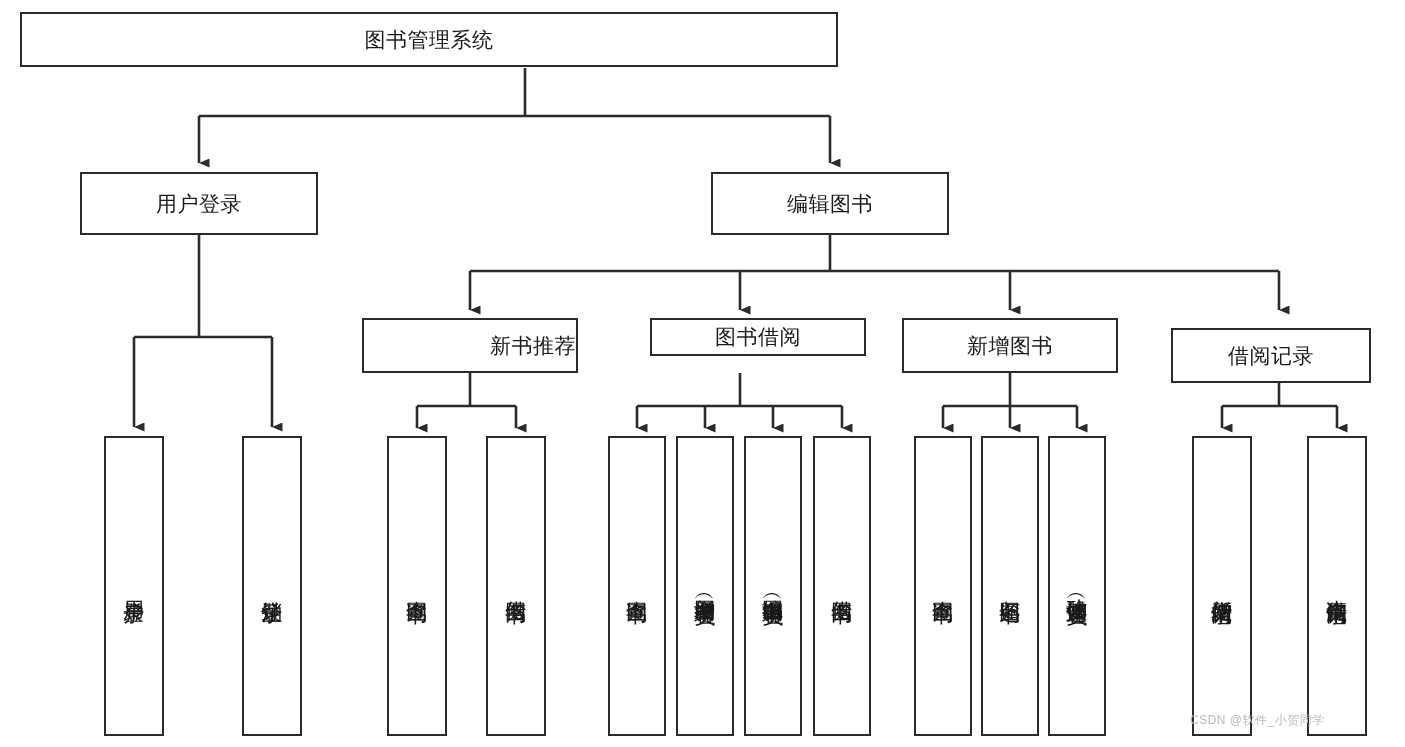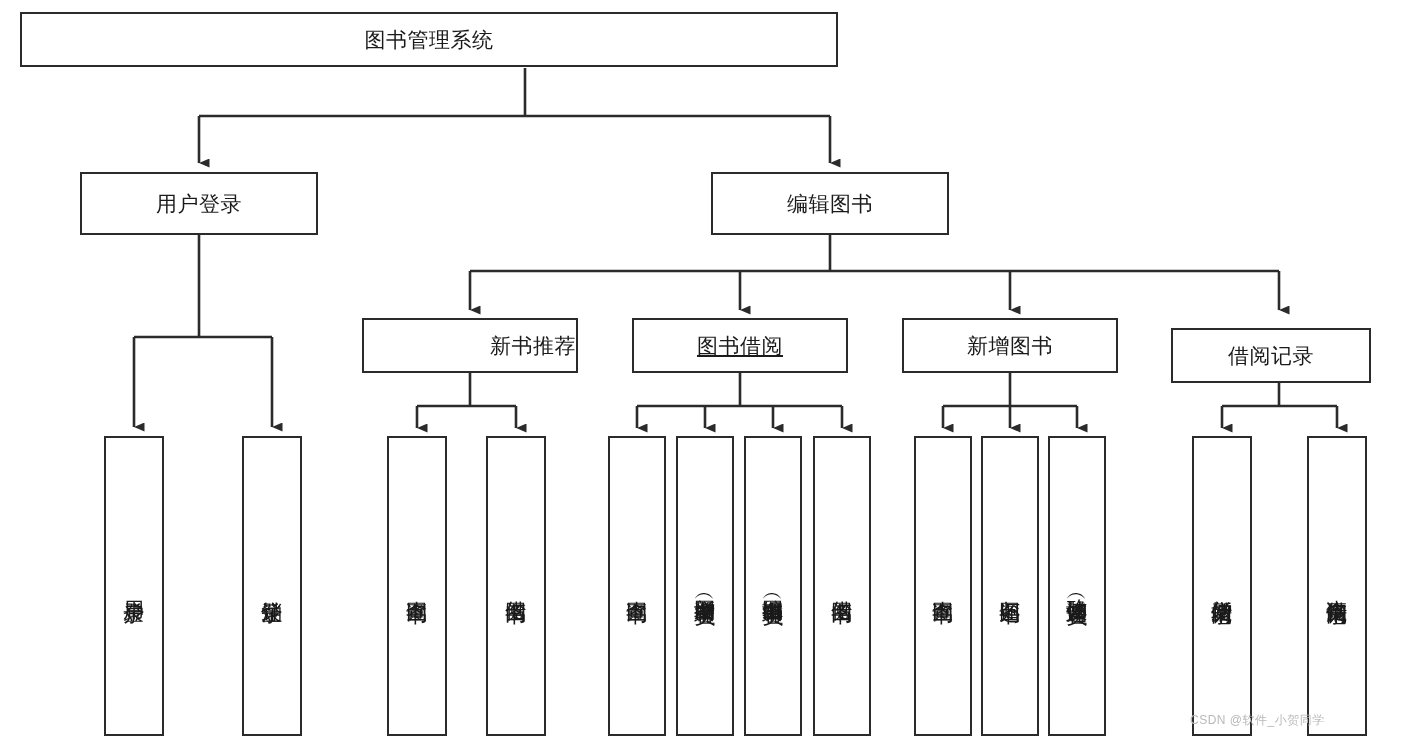--- a/index.html
+++ b/index.html
@@ -128,21 +128,21 @@
   <div class="node-box horizontal" style="left:80px; top:172px; width:238px; height:63px;">
     <span class="label">用户登录</span>
   </div>
   <div class="node-box horizontal" style="left:711px; top:172px; width:238px; height:63px;">
     <span class="label">编辑图书</span>
   </div>
 
   <div class="node-box horizontal" style="left:362px; top:318px; width:216px; height:55px;justify-content:flex-end;">
     <span class="label">新书推荐</span>
   </div>
-  <div class="node-box horizontal" style="left:632px; top:318px; width:216px; height:55px;text-decoration:underline;">
+  <div class="node-box horizontal" style="left:650px; top:318px; width:216px; height:38px;">
     <span class="label">图书借阅</span>
   </div>
   <div class="node-box horizontal" style="left:902px; top:318px; width:216px; height:55px;">
     <span class="label">新增图书</span>
   </div>
   <div class="node-box horizontal" style="left:1171px; top:328px; width:200px; height:55px;">
     <span class="label">借阅记录</span>
   </div>
 
   <div class="node-box vertical" style="left:104px; top:436px; width:60px; height:300px;">

